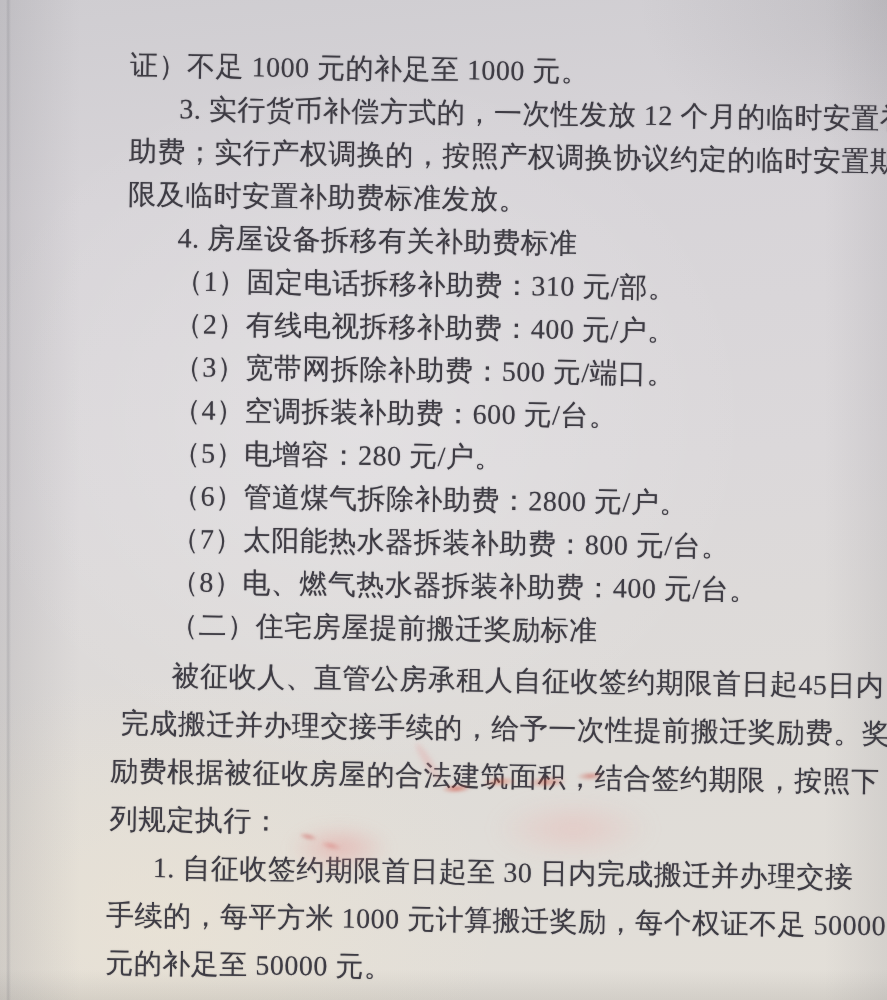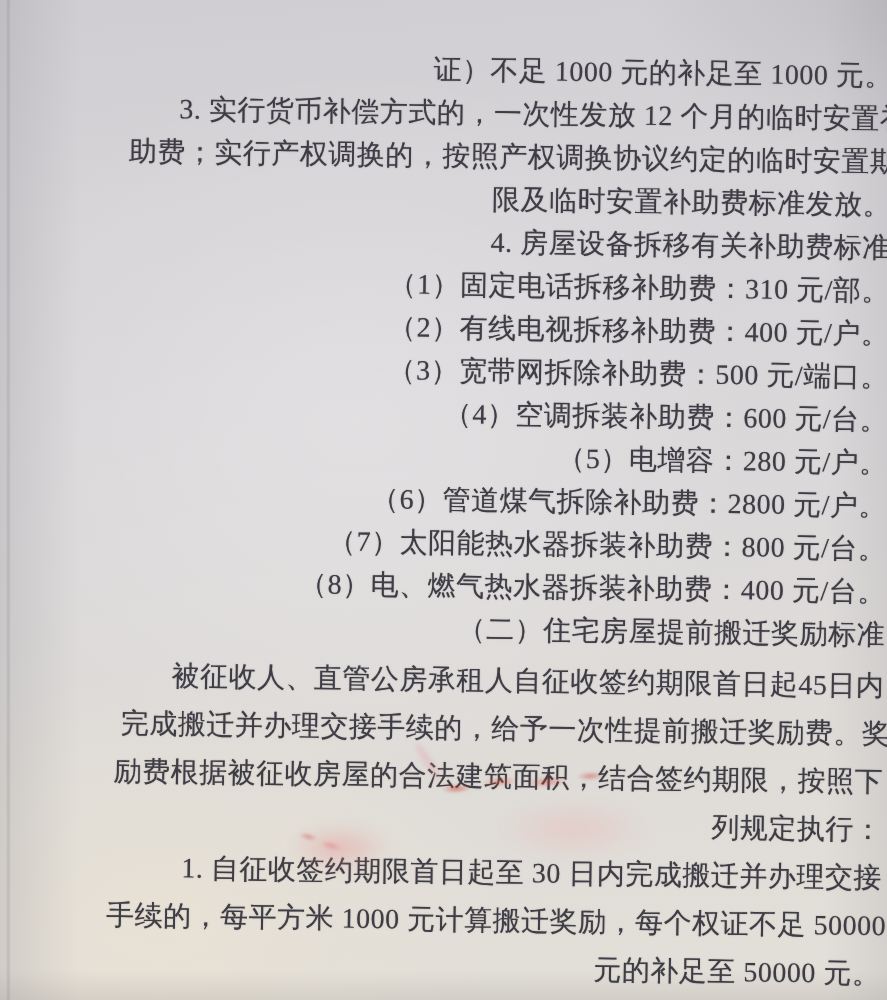--- a/index.html
+++ b/index.html
@@ -26,21 +26,20 @@
       
       linear-gradient(0deg, rgba(110,106,100,0.14) 0, rgba(110,106,100,0) 3%),
       
       radial-gradient(ellipse 40% 25% at 100% 0%, rgba(120,118,124,0.18), rgba(120,118,124,0) 70%),
       
       radial-gradient(ellipse 70% 55% at 40% 42%, rgba(255,255,255,0.22), rgba(255,255,255,0) 65%),
       
       radial-gradient(ellipse 55% 35% at 18% 92%, rgba(240,230,210,0.45), rgba(240,230,210,0) 70%),
       
       linear-gradient(175deg, #cfcdd1 0%, #d7d4d8 20%, #dbd8da 48%, #dfdcd8 75%, #e3dfd8 100%);
-    text-align: right;
   }
 
   .content {
     position: absolute;
     inset: 0;
     transform: rotate(0.8deg);
     transform-origin: 50% 50%;
     color: #3e3c44;
     font-size: 28px;
     letter-spacing: 0.5px;

